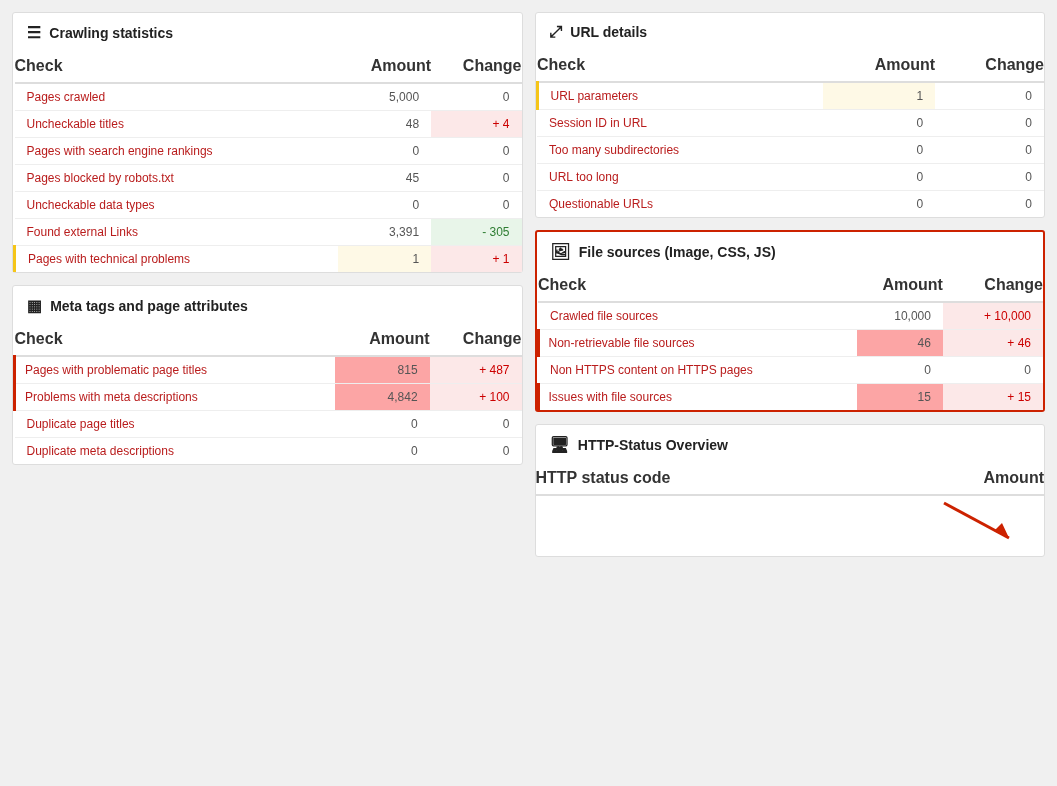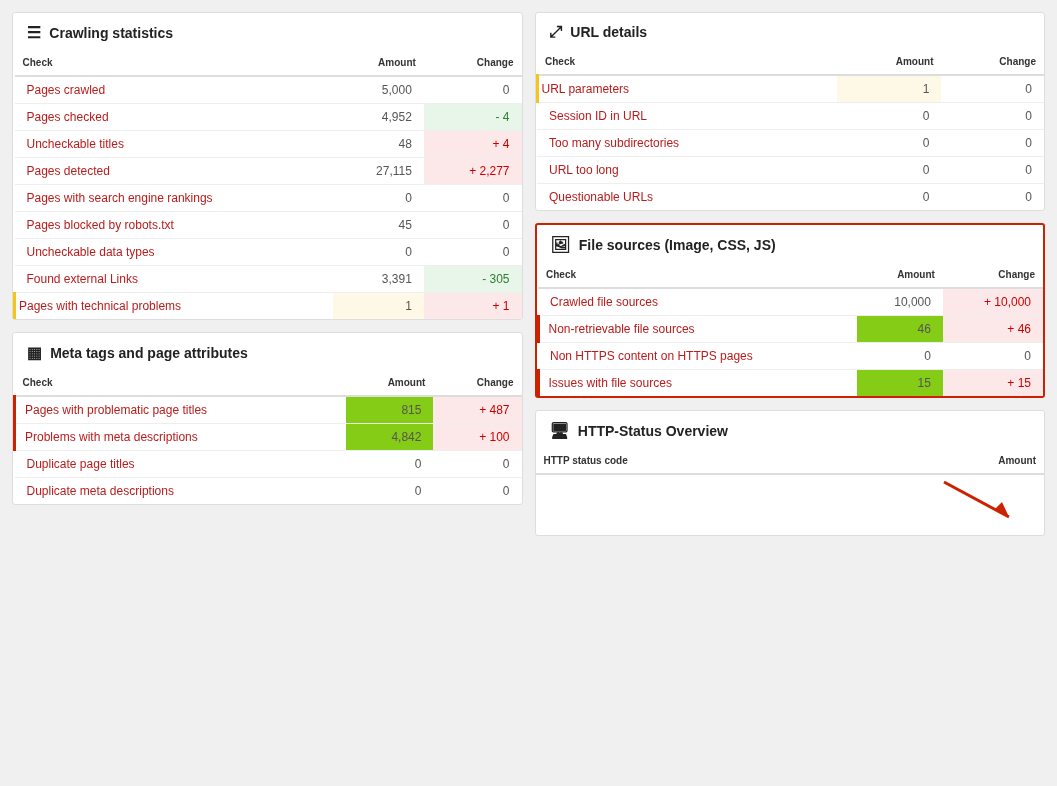--- a/index.html
+++ b/index.html
@@ -42,24 +42,24 @@
       font-size: 16px;
     }
     table {
       width: 100%;
       border-collapse: collapse;
     }
     thead tr {
       border-bottom: 2px solid #ddd;
     }
     thead th {
-      padding: 7px 8px;
+      padding: 7px 0;
       text-align: left;
       font-weight: bold;
-      font-size: 10px;
+      font-size: 16px;
       color: #333;
     }
     thead th:not(:first-child) {
       text-align: right;
     }
     tbody tr {
       border-bottom: 1px solid #eee;
     }
     tbody tr:last-child {
       border-bottom: none;
@@ -86,34 +86,34 @@
     }
     .change-negative {
       background: #e8f5e9;
       color: #2e7d32;
     }
     .change-zero {
       color: #555;
     }
     .row-highlighted-yellow td:first-child {
       border-left: 3px solid #f5c518;
-      padding-left: 3px;
+      padding-left: 12px;
     }
     .row-highlighted-red td:first-child {
       border-left: 3px solid #cc2200;
       padding-left: 9px;
     }
     .row-highlighted-yellow td.amount-cell {
       background: #fef9e6;
     }
     .row-highlighted-yellow td.change-cell.change-positive {
       background: #fce8e8;
     }
     .row-highlighted-red td.amount-cell {
-      background: #84cc16;
+      background: #fca5a5;
     }
     .row-highlighted-red td.change-cell.change-positive {
       background: #fce8e8;
     }
 
     .arrow-container {
       position: relative;
       height: 60px;
     }
     .red-arrow {
@@ -148,33 +148,23 @@
             <th>Change</th>
           </tr>
         </thead>
         <tbody id="crawling-tbody">
         <tr>
               <td class="check-label">Pages crawled</td>
               <td class="amount-cell">5,000</td>
               <td class="change-cell change-zero">0</td>
             </tr>
             <tr>
-              <td class="check-label">Pages checked</td>
-              <td class="amount-cell">4,952</td>
-              <td class="change-cell change-negative">- 4</td>
-            </tr>
-            <tr>
               <td class="check-label">Uncheckable titles</td>
               <td class="amount-cell">48</td>
               <td class="change-cell change-positive">+ 4</td>
-            </tr>
-            <tr>
-              <td class="check-label">Pages detected</td>
-              <td class="amount-cell">27,115</td>
-              <td class="change-cell change-positive">+ 2,277</td>
             </tr>
             <tr>
               <td class="check-label">Pages with search engine rankings</td>
               <td class="amount-cell">0</td>
               <td class="change-cell change-zero">0</td>
             </tr>
             <tr>
               <td class="check-label">Pages blocked by robots.txt</td>
               <td class="amount-cell">45</td>
               <td class="change-cell change-zero">0</td>

